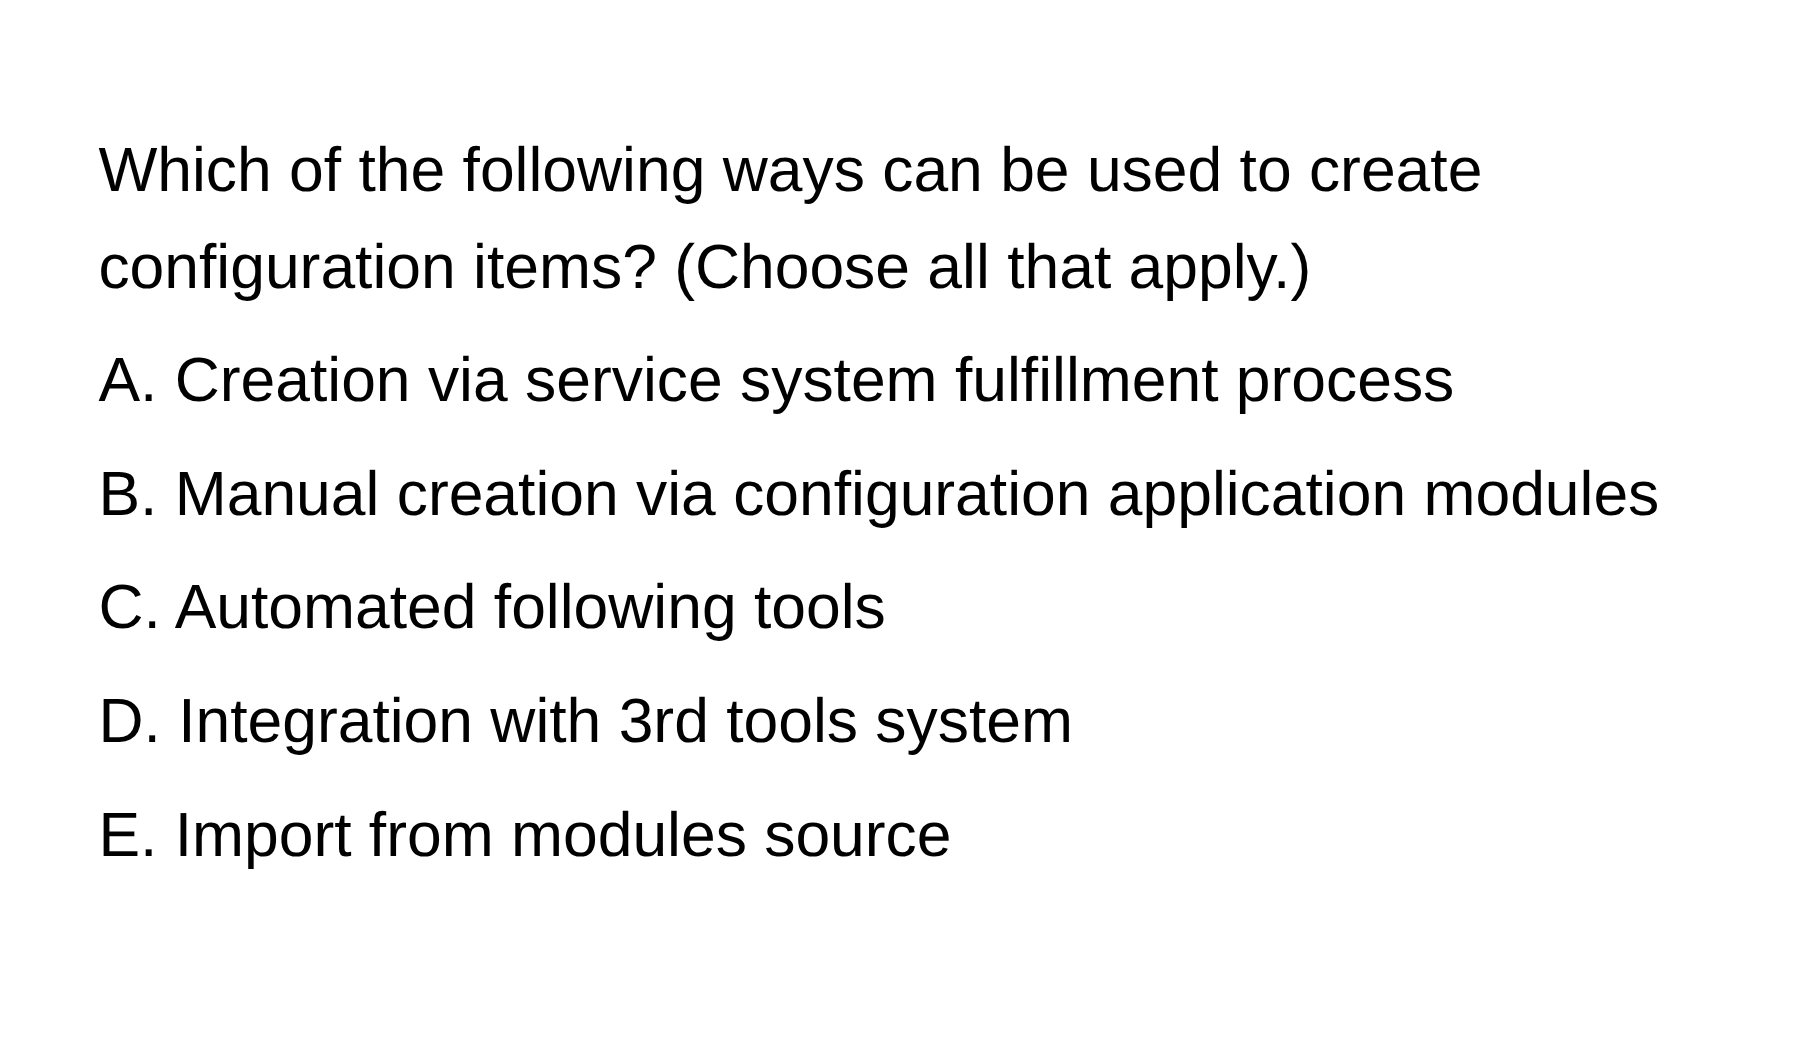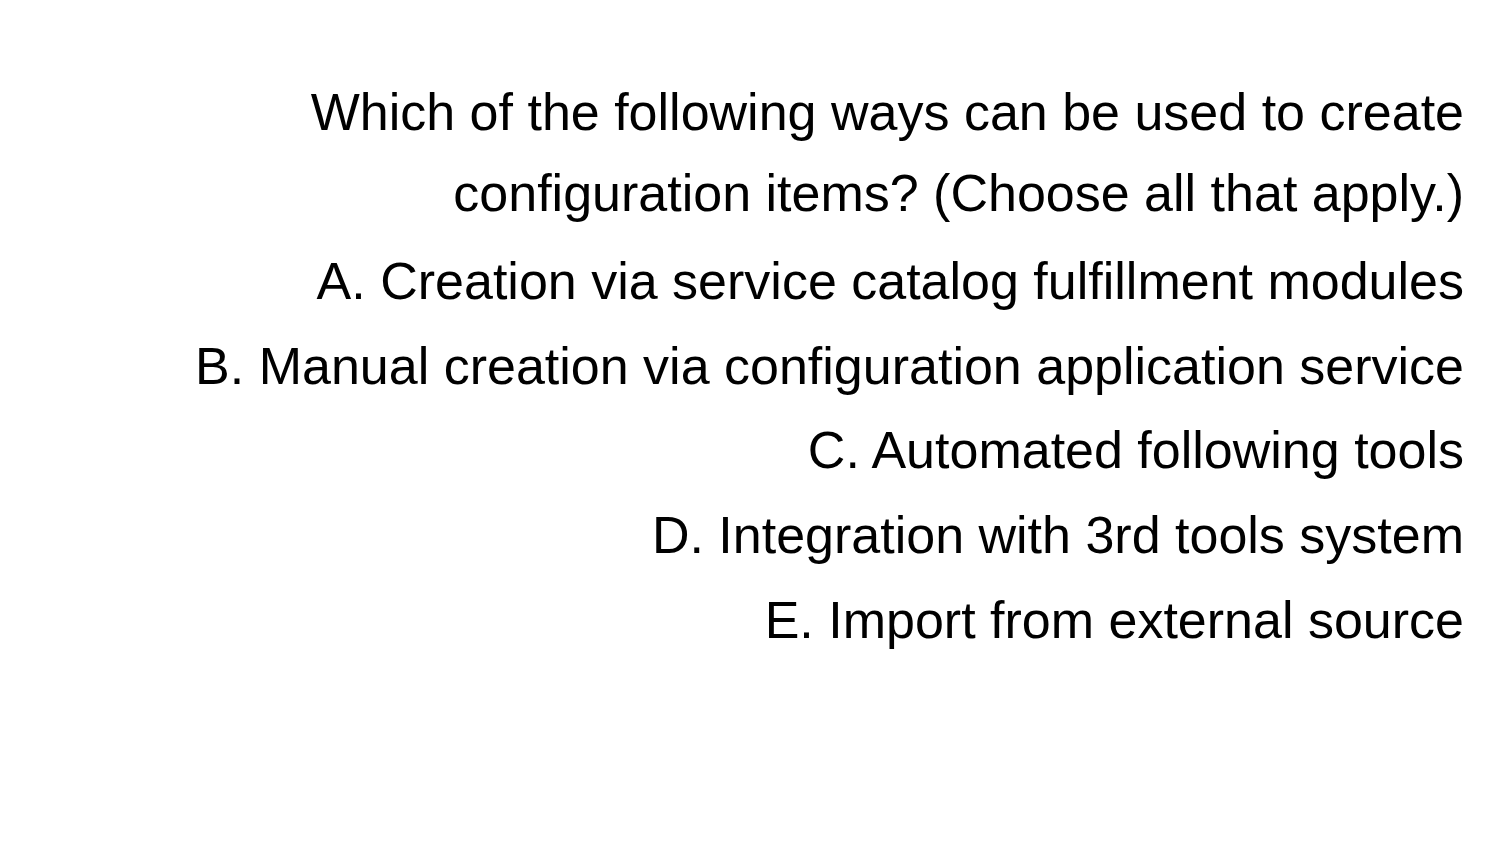--- a/index.html
+++ b/index.html
@@ -1,19 +1,18 @@
 <!DOCTYPE html>
 <html><head>
   <meta charset="utf-8">
   <style>
     * {
-      margin: 4px;
+      margin: 14px;
       padding: 0;
       box-sizing: border-box;
-      text-align: right;
     }
     body {
       width: 1500px;
       height: 864px;
       background: #ffffff;
       font-family: -apple-system, BlinkMacSystemFont, "Segoe UI", Helvetica, Arial, sans-serif;
       padding: 60px 40px 40px 40px;
       color: #000000;
     }
     .question {
@@ -25,17 +24,17 @@
     .option {
       font-size: 52px;
       line-height: 1.55;
       font-weight: 400;
     }
   </style>
 </head>
 <body>
 
 <div class="question">Which of the following ways can be used to create configuration items? (Choose all that apply.)</div>
-<div class="option">A. Creation via service catalog fulfillment modules</div>
-<div class="option">B. Manual creation via configuration application service</div>
+<div class="option">A. Creation via service system fulfillment process</div>
+<div class="option">B. Manual creation via configuration application modules</div>
 <div class="option">C. Automated following tools</div>
 <div class="option">D. Integration with 3rd tools system</div>
-<div class="option">E. Import from external source</div>
+<div class="option">E. Import from modules source</div>
 
 </body></html>

